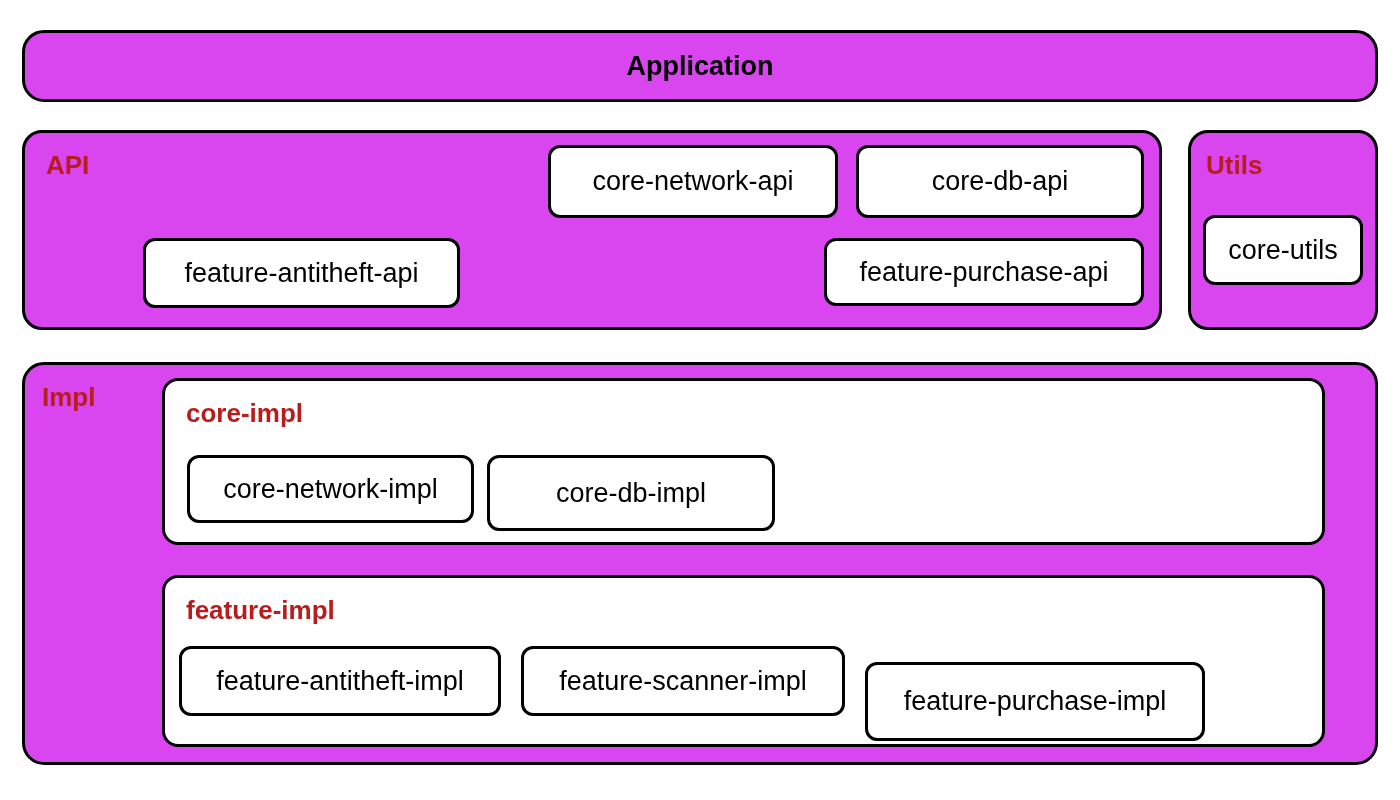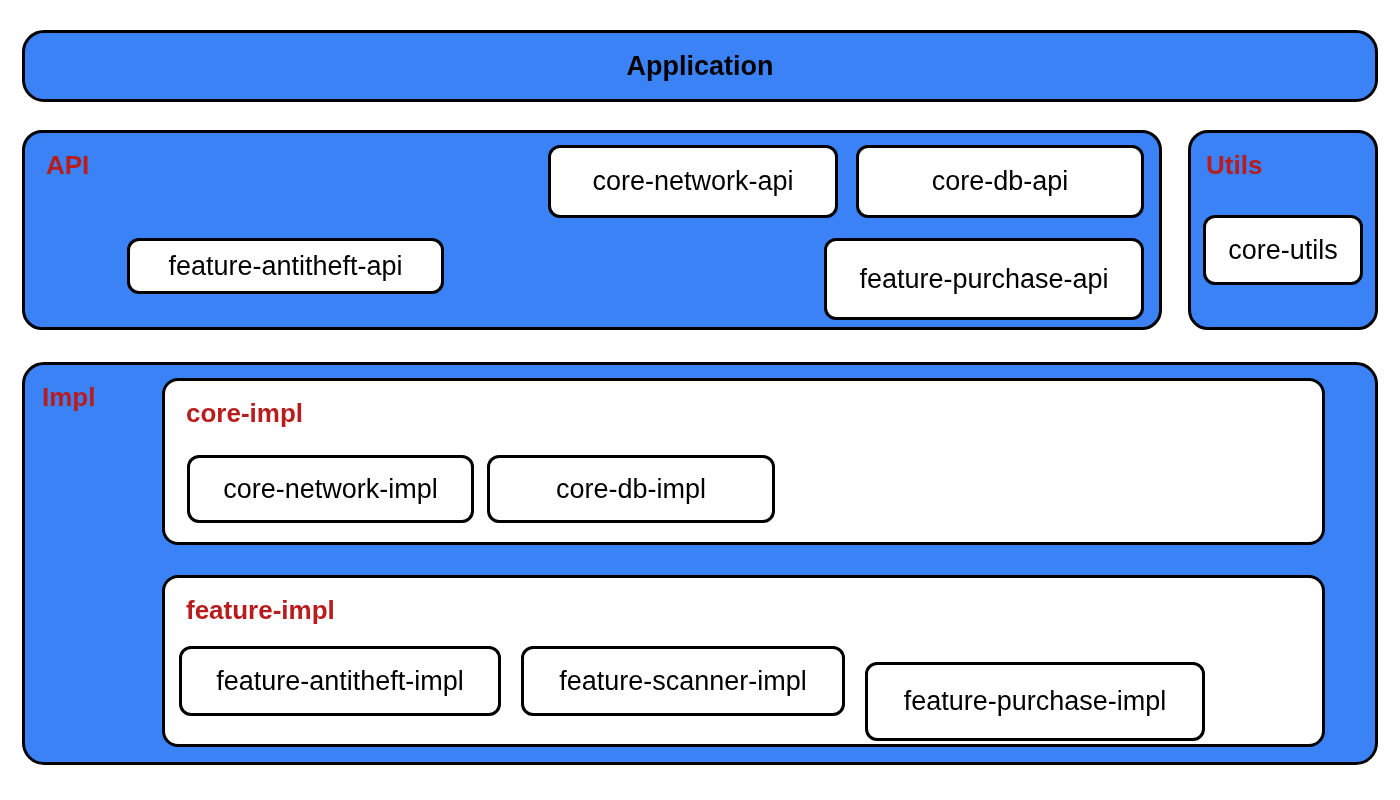--- a/index.html
+++ b/index.html
@@ -15,21 +15,21 @@
     font-family: "Liberation Sans", "DejaVu Sans", sans-serif;
     color: #000000;
     overflow: hidden;
   }
   
   .group {
     position: absolute;
     box-sizing: border-box;
     border: 3.5px solid #000;
     border-radius: 20px;
-    background: #3b82f6;
+    background: #d946ef;
   }
   
   .subgroup {
     position: absolute;
     box-sizing: border-box;
     border: 3px solid #000;
     border-radius: 16px;
     background: #ffffff;
   }
   
@@ -71,26 +71,26 @@
   #feature-impl-box   { left: 162px;  top: 575px; width: 1163px; height: 172px; }
 
   #l-api              { left: 46px;   top: 151px; }
   #l-utils            { left: 1206px; top: 151px; }
   #l-impl             { left: 42px;   top: 383px; }
   #l-core-impl        { left: 186px;  top: 399px; }
   #l-feature-impl     { left: 186px;  top: 596px; }
 
   #m-core-network-api      { left: 548px;  top: 145px; width: 290px; height: 73px; }
   #m-core-db-api           { left: 856px;  top: 145px; width: 288px; height: 73px; }
-  #m-feature-antitheft-api { left: 127px;  top: 238px; width: 317px; height: 56px; }
+  #m-feature-antitheft-api { left: 143px;  top: 238px; width: 317px; height: 70px; }
   #m-feature-scanner-api   { left: 484px;  top: 238px; width: 320px; height: 70px; }
-  #m-feature-purchase-api  { left: 824px;  top: 238px; width: 320px; height: 82px; }
+  #m-feature-purchase-api  { left: 824px;  top: 238px; width: 320px; height: 68px; }
   #m-core-utils            { left: 1203px; top: 215px; width: 160px; height: 70px; }
   #m-core-network-impl     { left: 187px;  top: 455px; width: 287px; height: 68px; }
-  #m-core-db-impl          { left: 487px;  top: 455px; width: 288px; height: 68px; }
+  #m-core-db-impl          { left: 487px;  top: 455px; width: 288px; height: 76px; }
   #m-feature-antitheft-impl{ left: 179px;  top: 646px; width: 322px; height: 70px; }
   #m-feature-scanner-impl  { left: 521px;  top: 646px; width: 324px; height: 70px; }
   #m-feature-purchase-impl { left: 865px;  top: 662px; width: 340px; height: 79px; }
 </style>
 </head>
 <body>
 
 <div id="canvas">
 
   <div id="app-box" class="group">Application</div>

